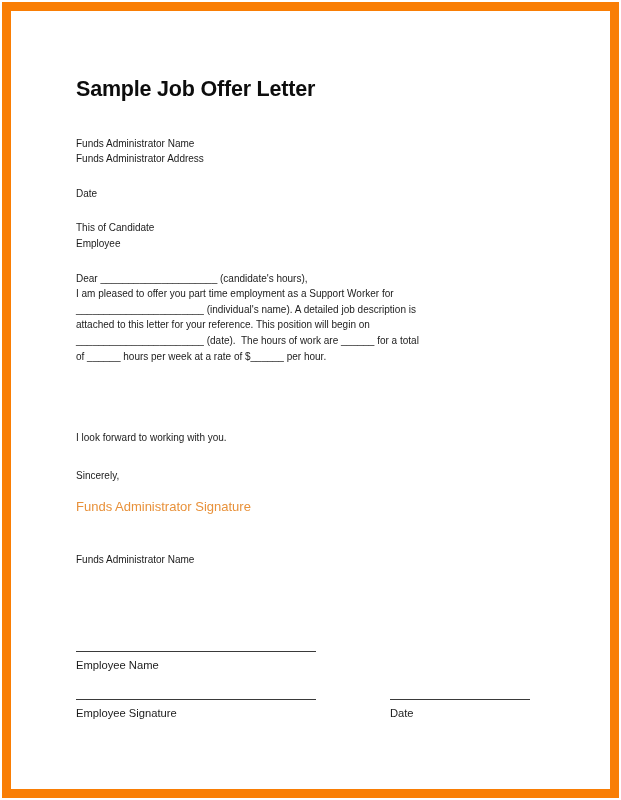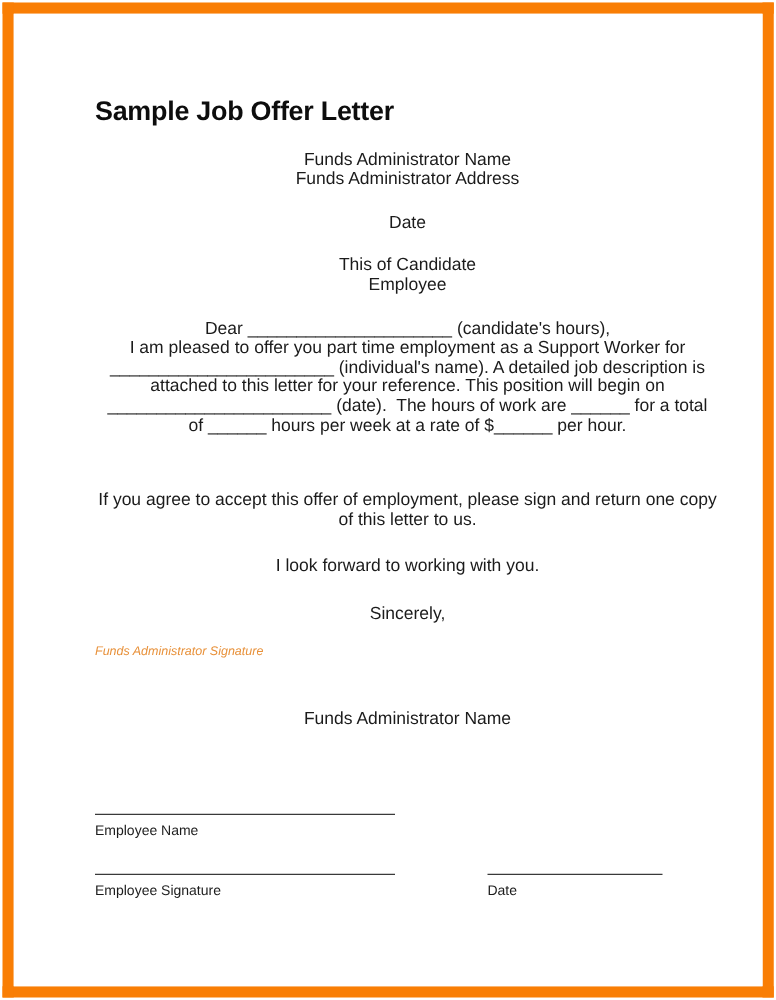--- a/index.html
+++ b/index.html
@@ -40,40 +40,38 @@
     left: 65px;
     top: 67px;
     width: 500px;
   }
 
   .doc-title {
     font-size: 21.5px;
     font-weight: bold;
     color: #0d0d0d;
     letter-spacing: -0.2px;
-    margin: 0 0 18px 0;
+    margin: 0 0 34px 0;
     line-height: 1.1;
   }
 
   .para {
-    font-size: 14px;
+    font-size: 10px;
     color: #1b1b1b;
     line-height: 15.6px;
     margin: 0;
     white-space: pre-wrap;
-    text-align: center;
   }
 
   .gap-sm { height: 15.5px; }
   .gap-md { height: 19px; }
   .gap-lg { height: 22px; }
 
   .sig-orange {
-    font-size: 10px;
-    font-style: italic;
+    font-size: 13px;
     color: #E8913A;
     line-height: 15.6px;
     margin: 0;
   }
 
   
   .siglines {
     position: absolute;
     left: 65px;
     top: 640px;
@@ -138,22 +136,20 @@
 _______________________ (individual's name). A detailed job description is
 attached to this letter for your reference. This position will begin on
 _______________________ (date).  The hours of work are ______ for a total
 of ______ hours per week at a rate of $______ per hour.</p>
 
       <div class="gap-lg"></div>
 
 
       <div class="gap-lg"></div>
 
-      <p class="para">If you agree to accept this offer of employment, please sign and return one copy
-of this letter to us.</p>
 
       <div class="gap-lg"></div>
 
       <p class="para">I look forward to working with you.</p>
 
       <div class="gap-lg"></div>
 
       <p class="para">Sincerely,</p>
 
       <div class="gap-sm"></div>

